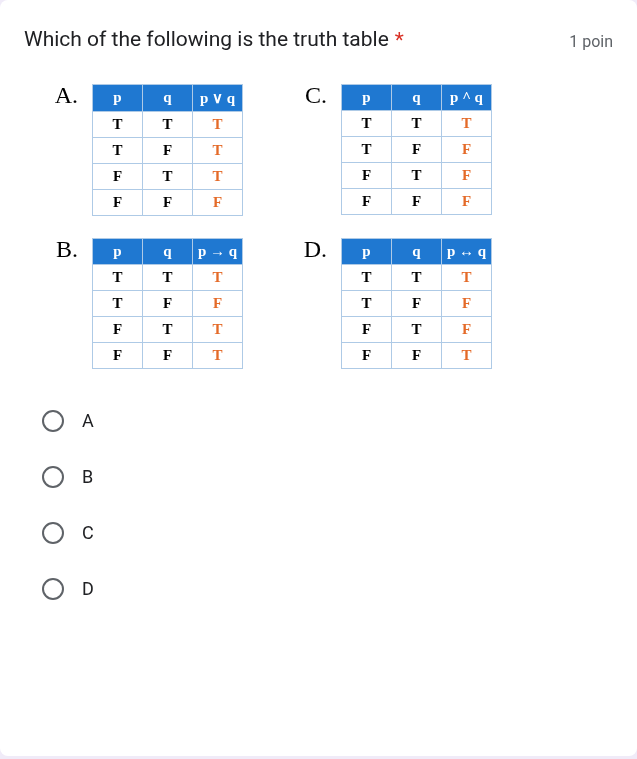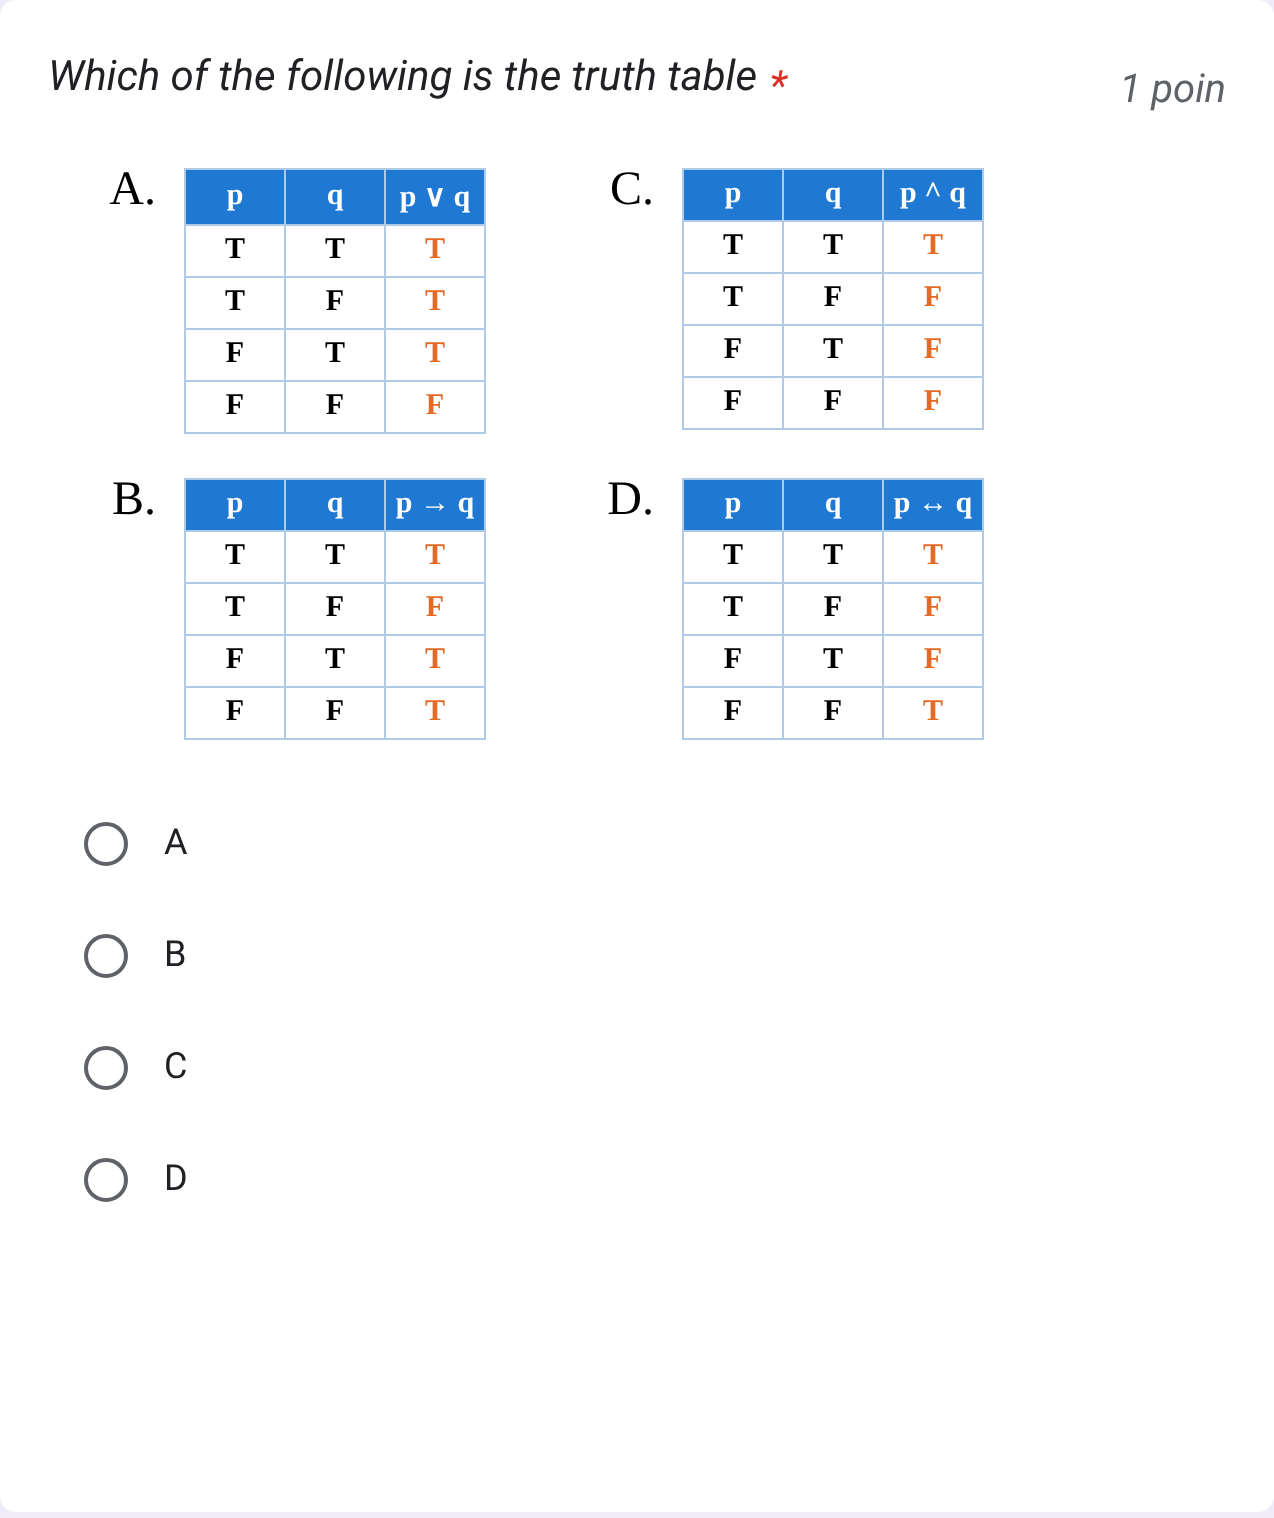--- a/index.html
+++ b/index.html
@@ -14,37 +14,36 @@
   .card {
     background: #fff;
     border-radius: 8px;
     padding: 24px 24px 30px 24px;
     margin: 0;
     width: 637px;
     min-height: 756px;
   }
   .question-row {
     display: flex;
-    align-items: flex-end;
+    align-items: center;
     gap: 6px;
-    font-style: italic;
   }
   .question-text {
     font-size: 21px;
     color: #202124;
     line-height: 1.5;
     flex: 0 0 auto;
   }
   .required {
     color: #d93025;
     font-size: 21px;
   }
   .points {
     color: #5f6368;
-    font-size: 20px;
+    font-size: 16px;
     margin-left: auto;
     margin-top: 4px;
     white-space: nowrap;
   }
   .question-cont {
     font-size: 21px;
     color: #202124;
     line-height: 1.5;
     margin-top: 2px;
   }

